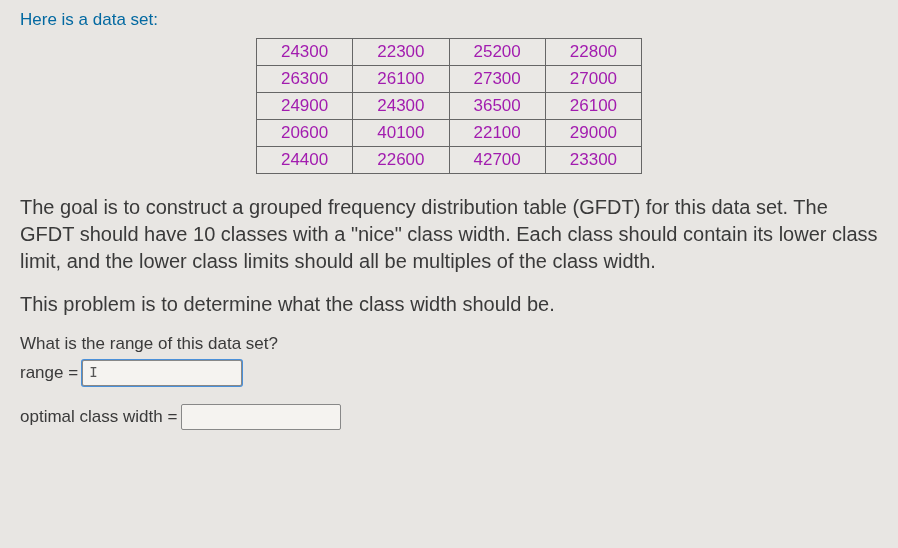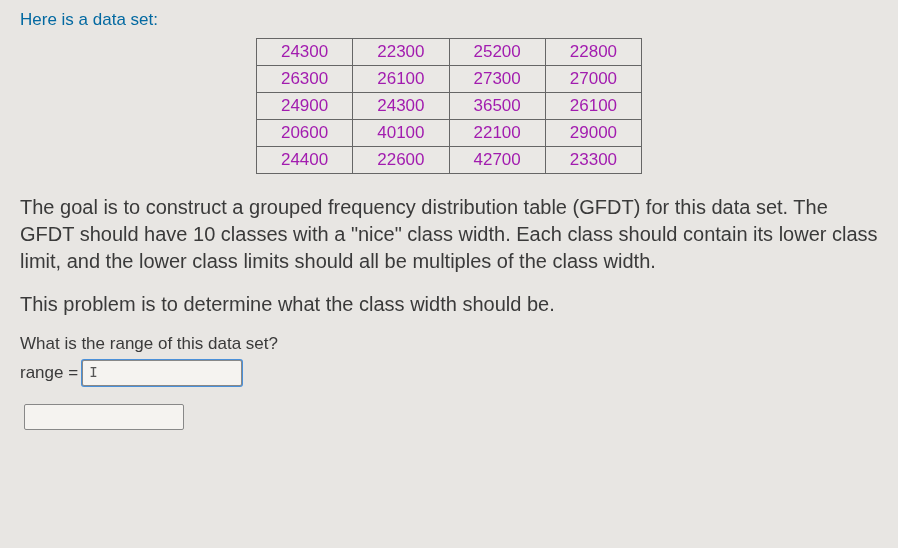--- a/index.html
+++ b/index.html
@@ -125,15 +125,16 @@
   <div class="input-row">
     <span>range =</span>
     <div class="input-field active">
       <span class="caret-icon">I</span>
     </div>
   </div>
 </div>
 
 <div class="question-block">
   <div class="input-row">
+    <span>optimal class width =</span>
     <div class="input-field"></div>
   </div>
 </div>
 
 </body></html>

